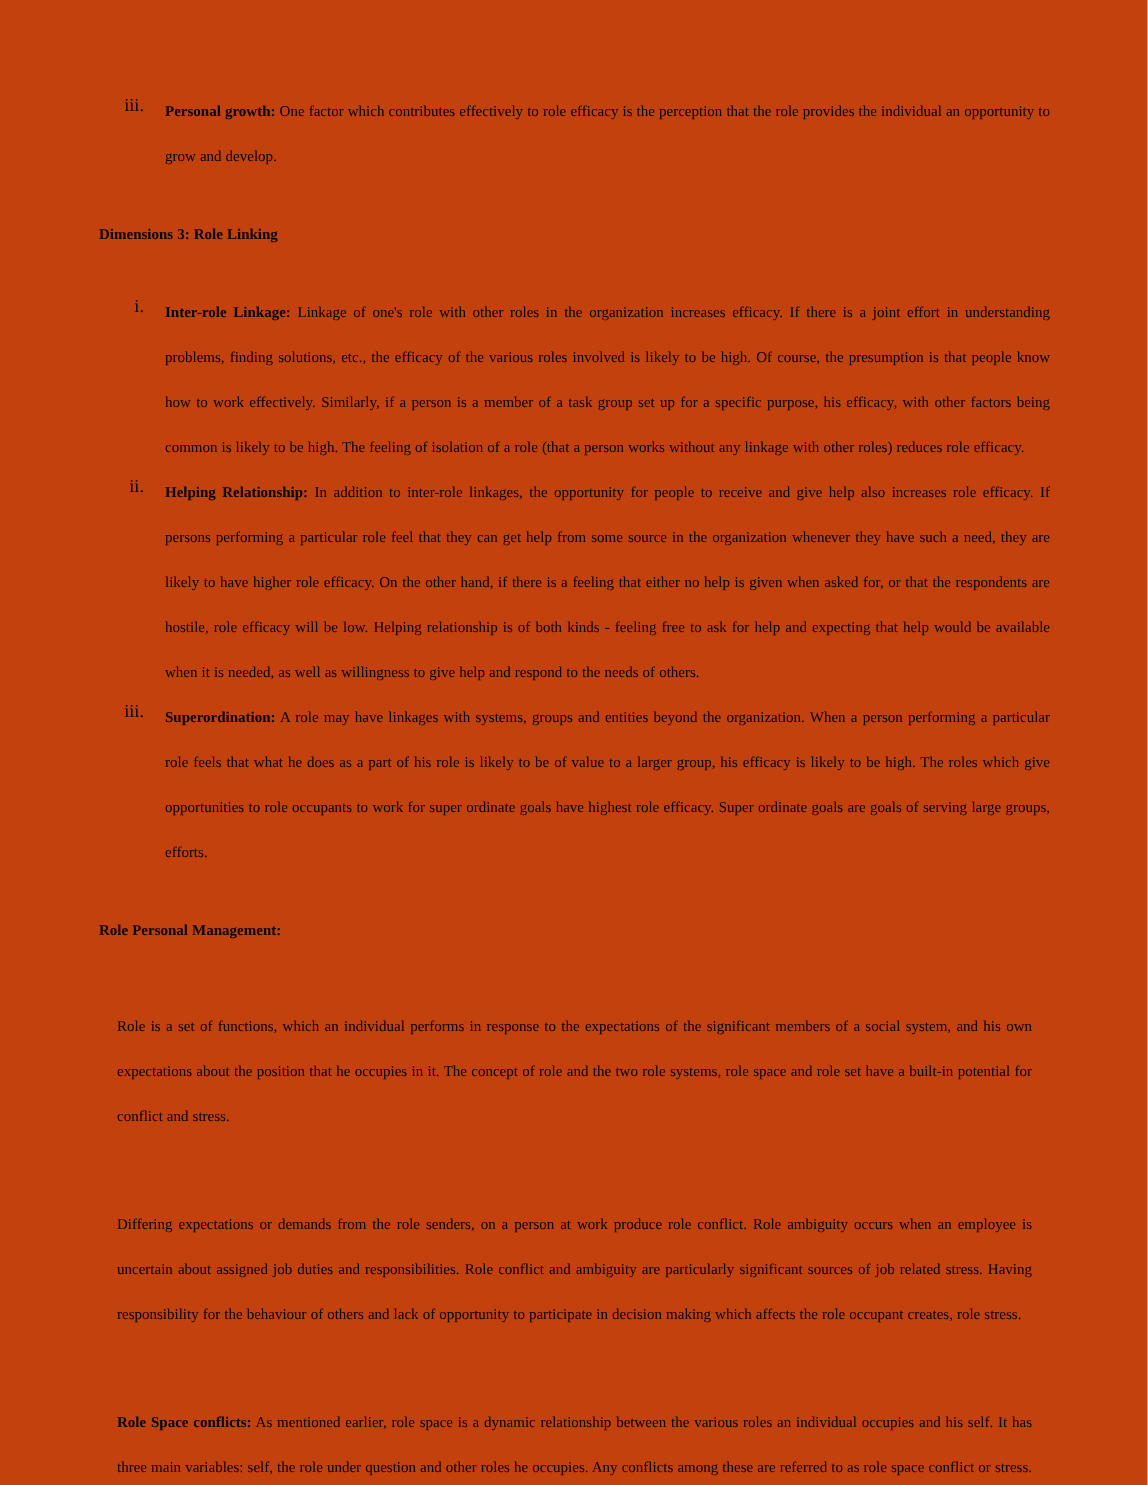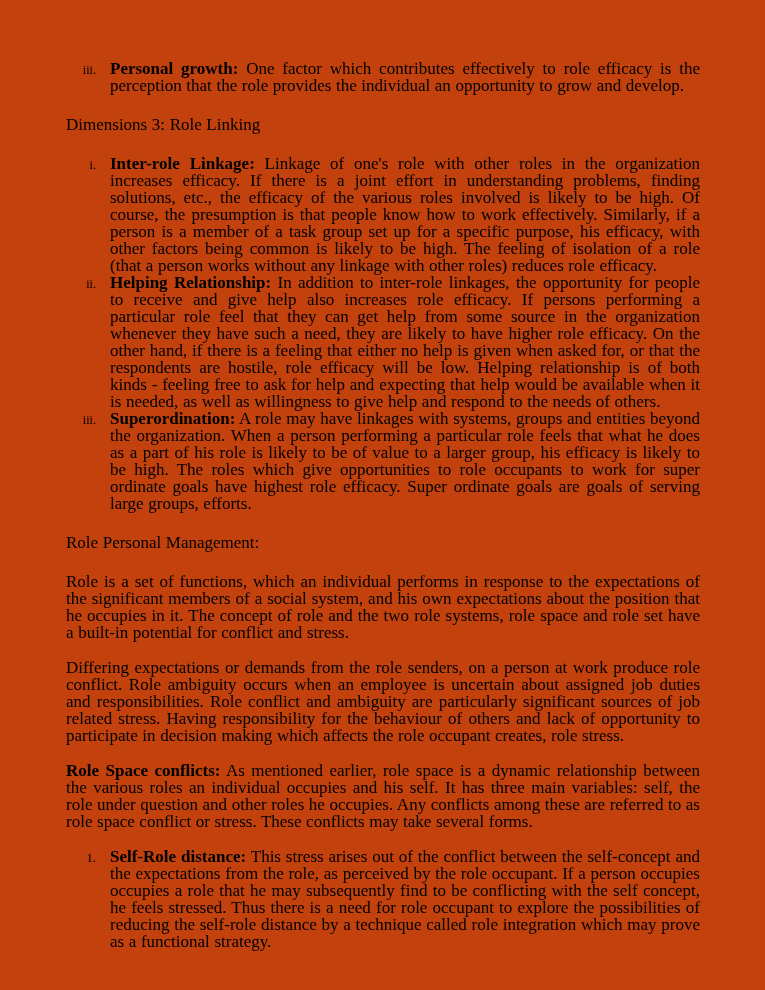--- a/index.html
+++ b/index.html
@@ -24,37 +24,37 @@
     position: absolute;
     left: 66px;
     top: 60px;
     width: 634px;
   }
 
   
   .para,
   .li-text,
   .heading {
-    font-size: 17px;
-    line-height: 17px;
+    font-size: 10px;
+    line-height: 30px;
     text-align: justify;
     text-justify: inter-word;
     -webkit-hyphens: none;
     hyphens: none;
     word-spacing: 0.02em;
   }
 
   .heading {
-    font-weight: normal;
+    font-weight: bold;
     text-align: left;
     margin: 0;
   }
 
   .para {
-    margin: 0;
+    margin: 12px;
   }
 
   
   .list {
     margin: 0;
     padding: 0;
     list-style: none;
   }
   .list-item {
     position: relative;

